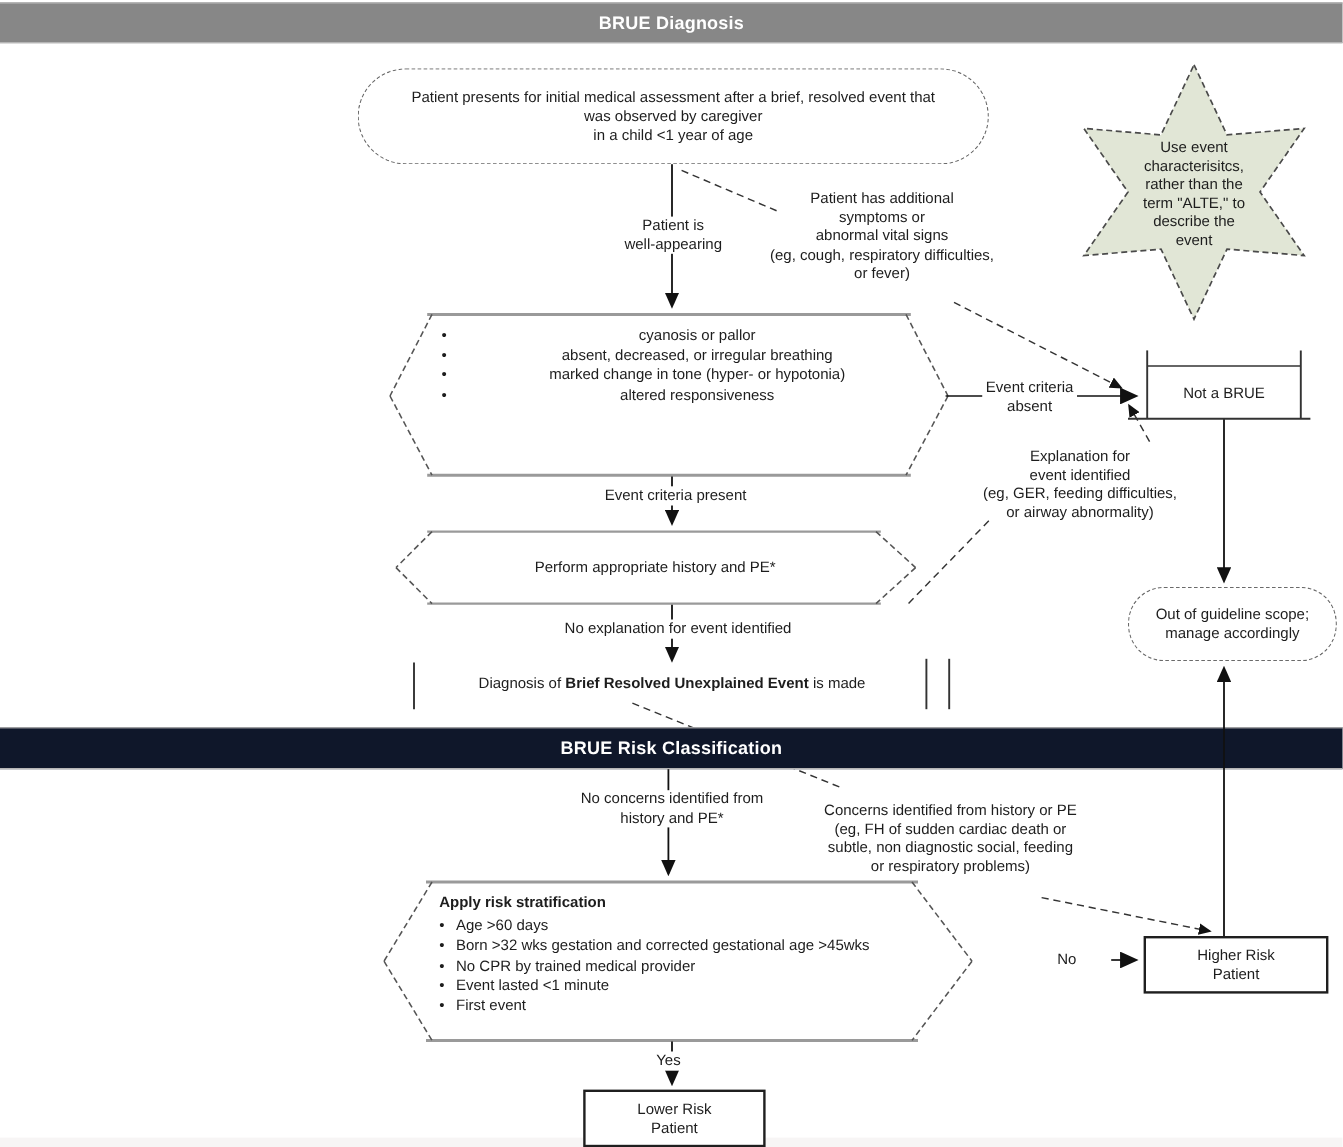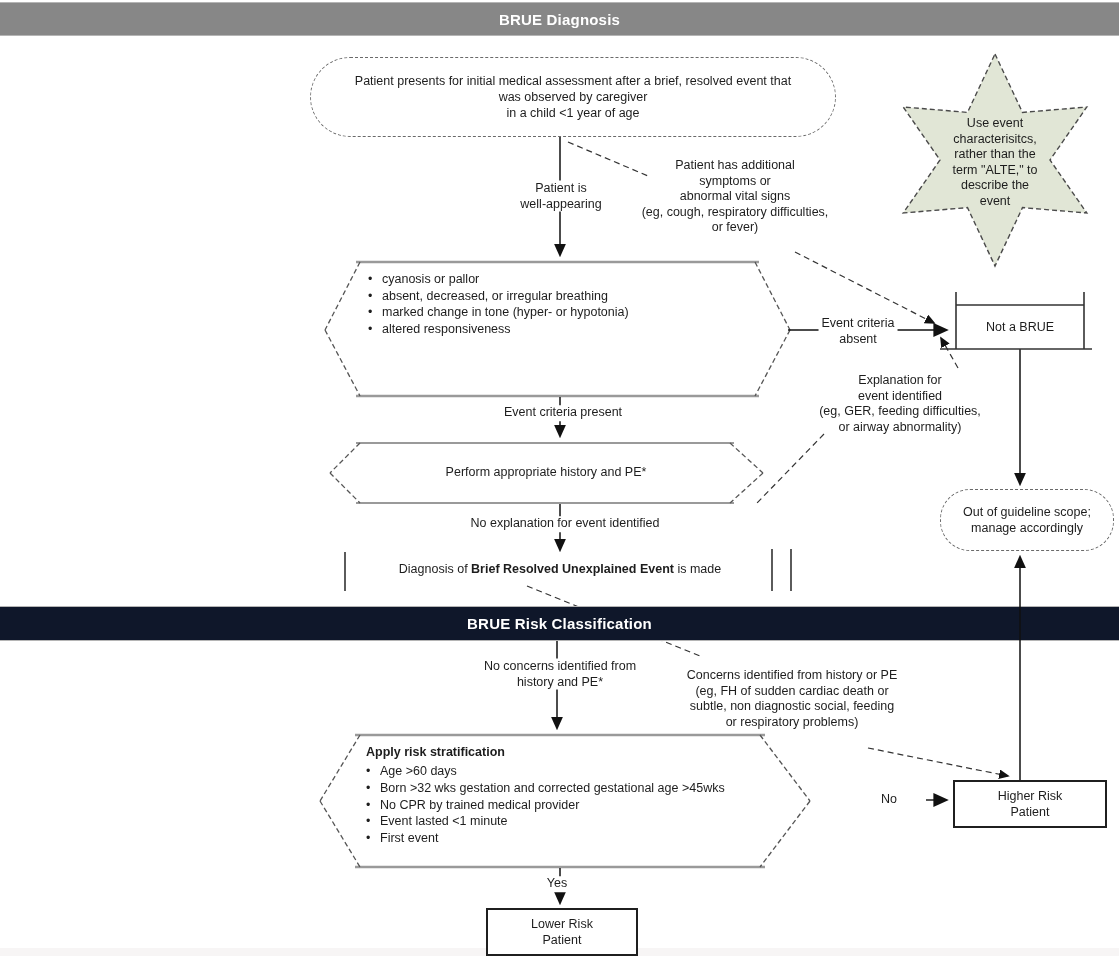--- a/index.html
+++ b/index.html
@@ -116,35 +116,35 @@
     </g>
   </svg>
 
   <div class="bar" style="top: 2px; background-color: rgb(135, 135, 135);">
     <span>BRUE Diagnosis</span>
   </div>
   <div class="bar" style="top: 606px; height: 33px; background-color: #0f172a;">
     <span>BRUE Risk Classification</span>
   </div>
 
-  <div class="stadium" style="left:310px;top:57px;width:524px;height:78px;">
+  <div class="stadium" style="left:298px;top:57px;width:524px;height:78px;">
     <span style="white-space:pre-line;">Patient presents for initial medical assessment after a brief, resolved event that
 was observed by caregiver
 in a child &lt;1 year of age</span>
   </div>
 
   <div class="lbl nobg" style="left:995px;top:162px;width:130px;">Use event
 characterisitcs,
 rather than the
 term "ALTE," to
 describe the
 event</div>
 
   <div class="hexcontent" style="left:340px;top:268px;width:440px;">
-    <ul style="margin-left:28px;">
+    <ul style="margin-left:28px;text-align:center;">
       <li>cyanosis or pallor</li>
       <li>absent, decreased, or irregular breathing</li>
       <li>marked change in tone (hyper- or hypotonia)</li>
       <li>altered responsiveness</li>
     </ul>
   </div>
 
   <div class="lbl nobg" style="left:546px;top:473px;">Perform appropriate history and PE*</div>
 
   <div class="hexcontent" style="left:366px;top:744px;width:430px;">

